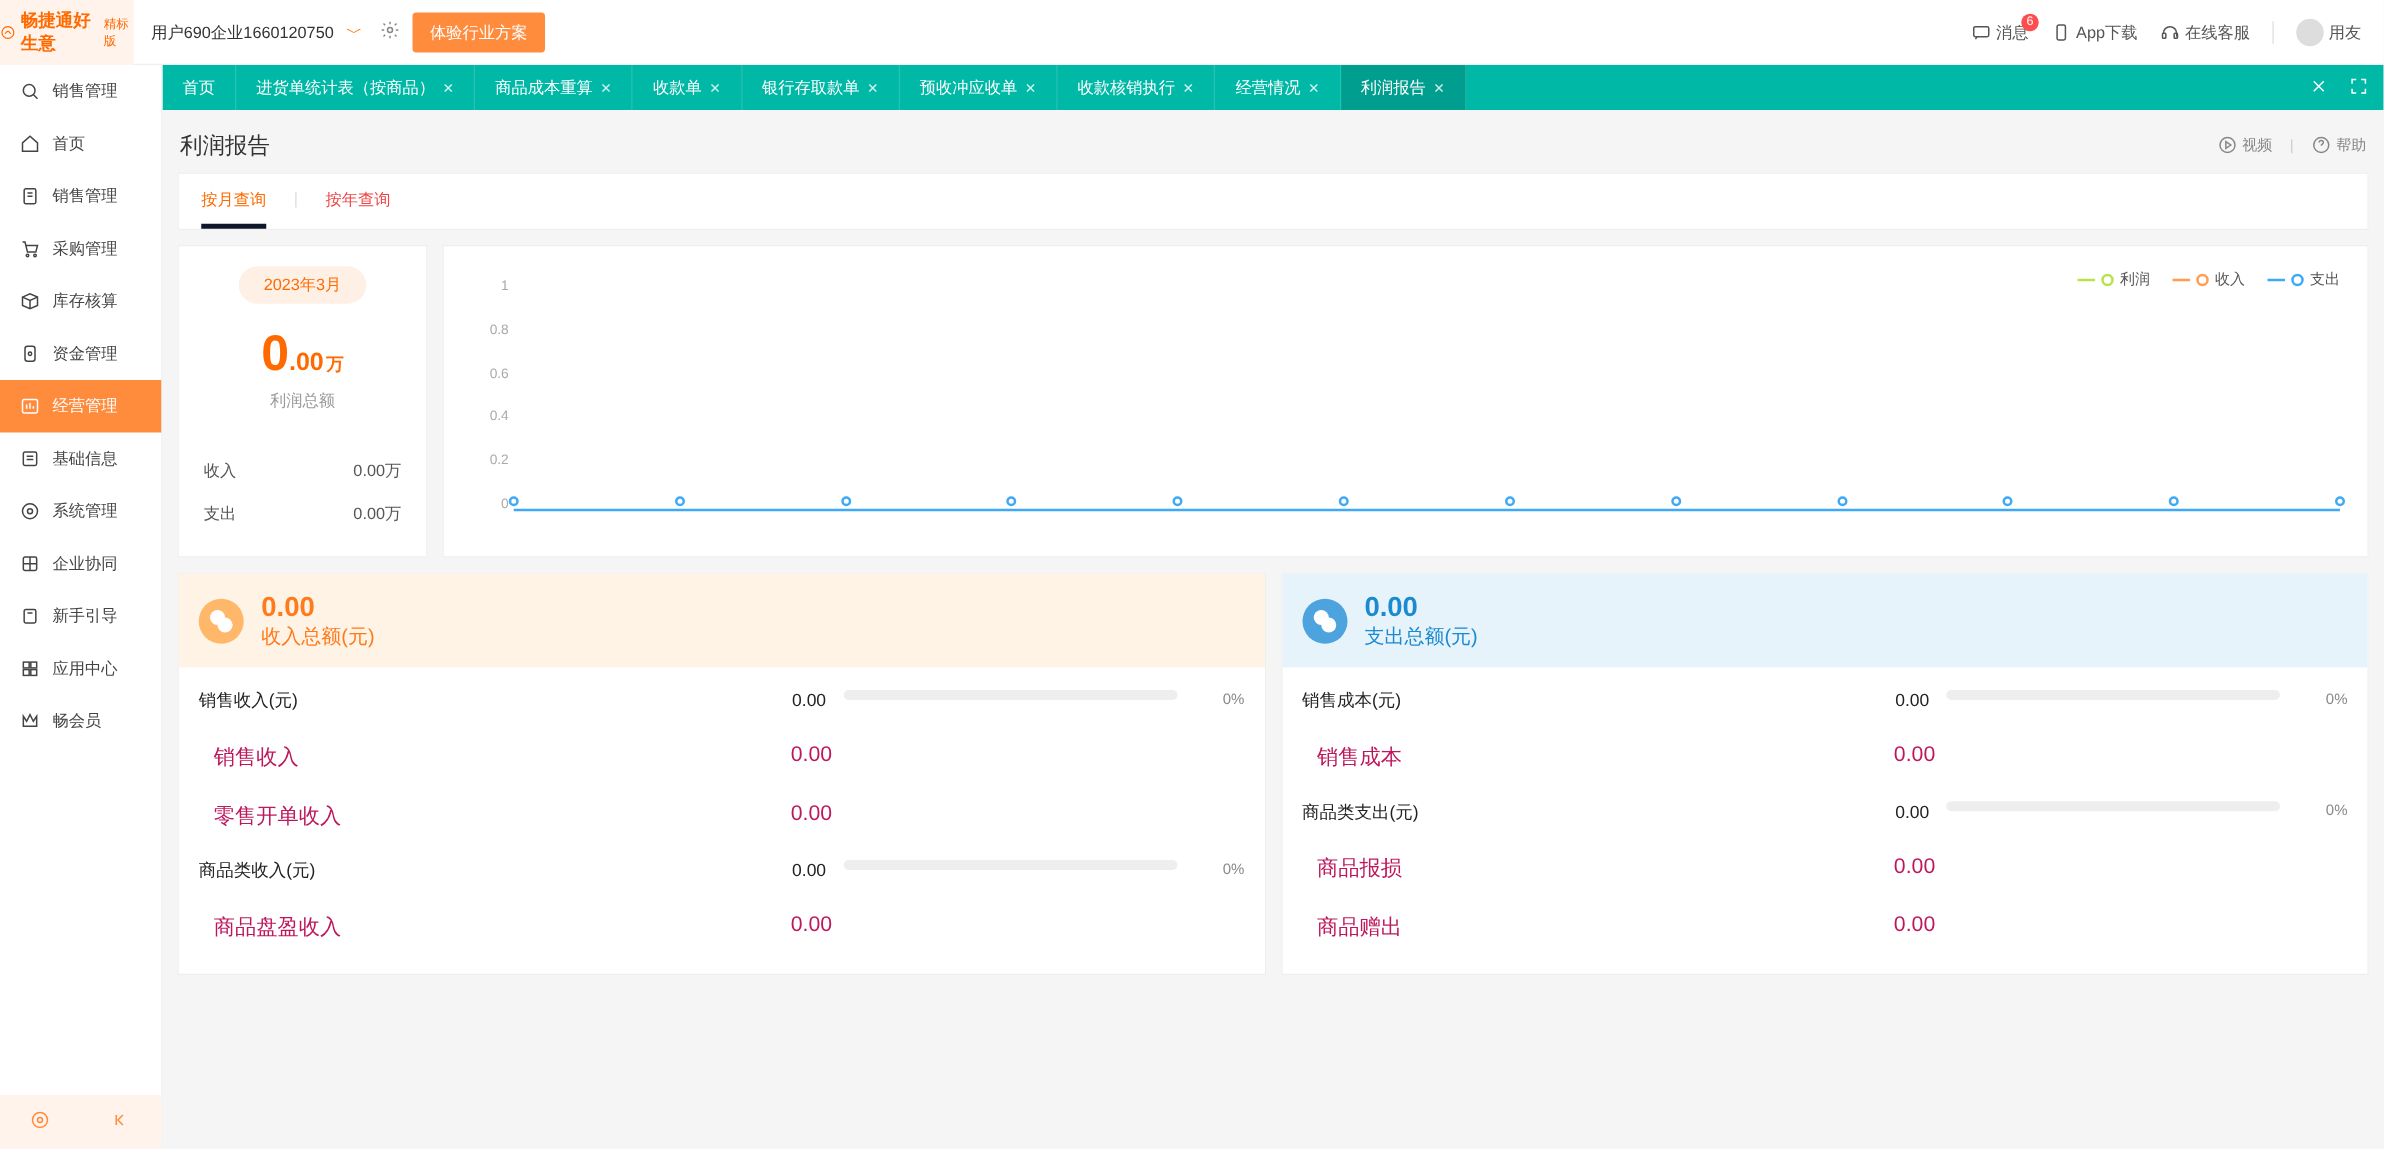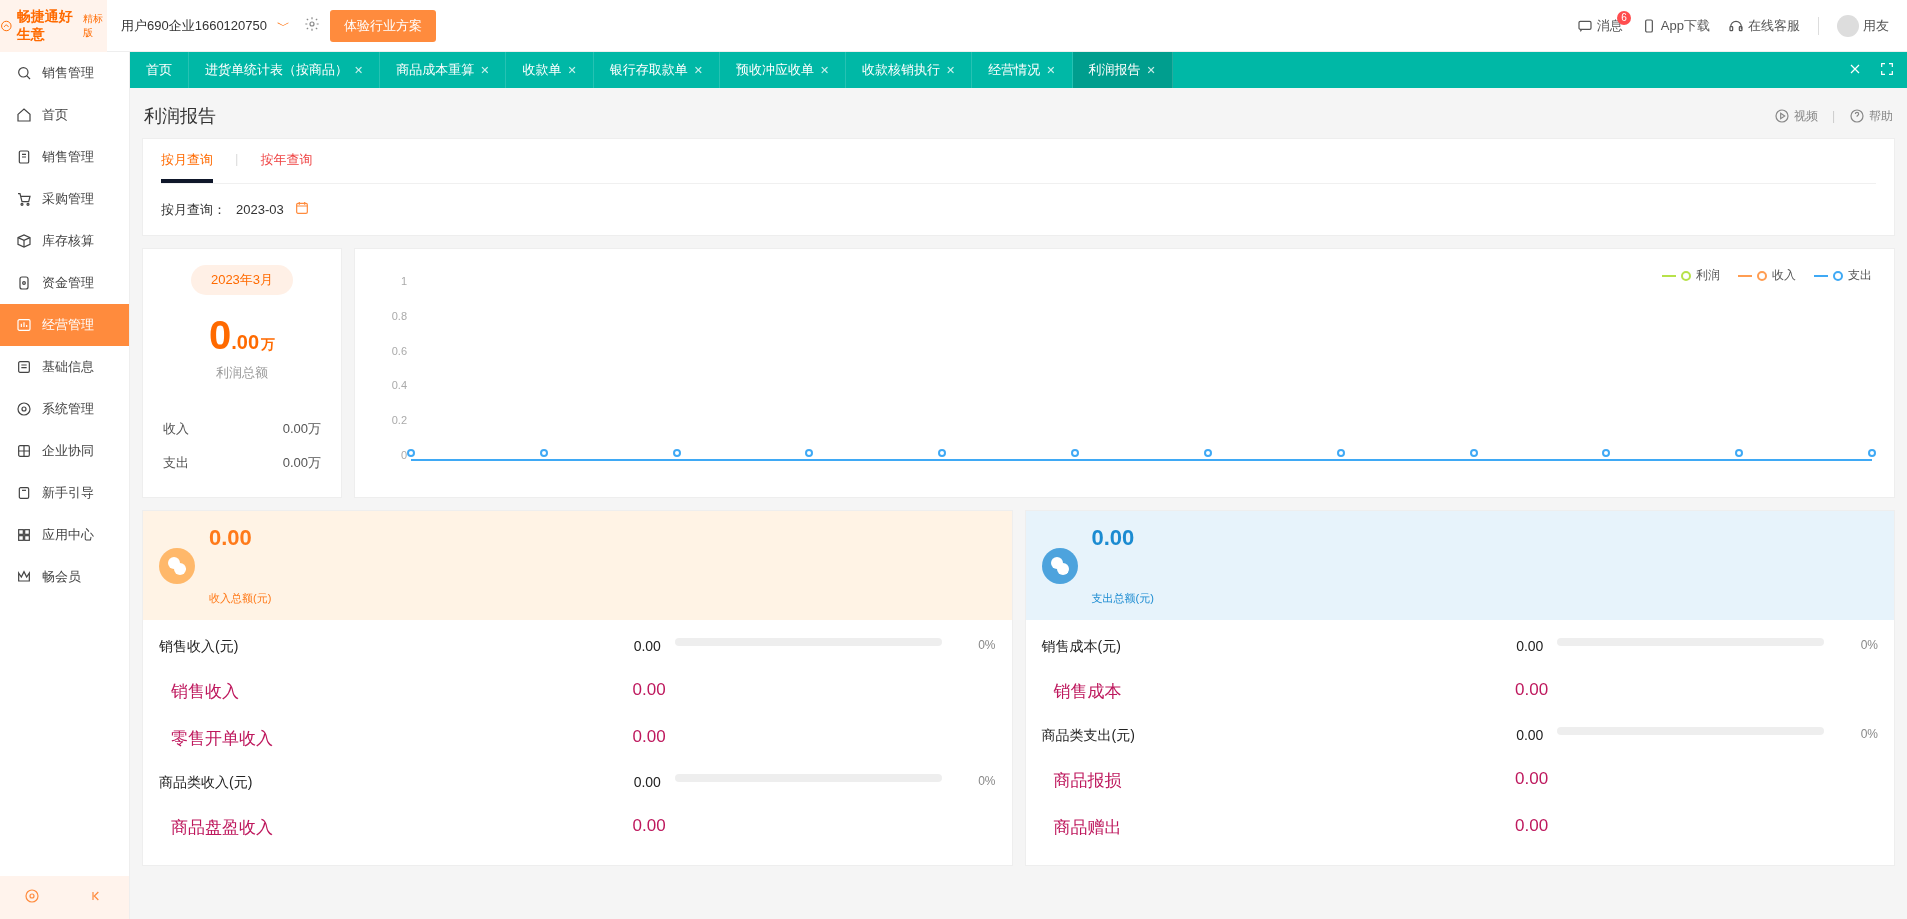--- a/index.html
+++ b/index.html
@@ -82,21 +82,21 @@
 .panel { flex: 1; background: #fff; border: 1px solid #eee; padding: 0 0 8px 0; }
 .panel-head { display: flex; align-items: center; gap: 14px; padding: 14px 16px; }
 .panel-head.income { background: #fff3e5; }
 .panel-head.expense { background: #e7f3fb; }
 .head-icon { width: 36px; height: 36px; border-radius: 50%; display: flex; align-items: center; justify-content: center; font-size: 22px; }
 .head-icon.orange { background: #ffb86a; color: #fff; }
 .head-icon.blue { background: #4da3dd; color: #fff; }
 .head-num { font-size: 22px; font-weight: bold; }
 .head-num.orange { color: #ff7a1a; }
 .head-num.blue { color: #1b8bd1; }
-.head-label { font-size: 11px; margin-top: 40px; }
+.head-label { font-size: 16px; }
 .head-label.orange { color: #ff7a1a; }
 .head-label.blue { color: #1b8bd1; }
 .panel-body { padding: 6px 16px; }
 .data-row { display: flex; padding: 12px 0; }
 .data-row.top { font-size: 14px; color: #222; }
 .data-row.sub { color: #be185d; font-size: 17px; padding-left: 12px; }
 .data-row .name { width: 38%; }
 .data-row .val { width: 22%; text-align: right; }
 .data-row .bar-wrap { flex: 1; padding: 0 14px; }
 .data-row .bar { height: 8px; background: #eee; border-radius: 4px; }
@@ -365,28 +365,20 @@
             </span>
         </div>
       </div>
 
       <div class="filter-card card">
         <div class="filter-tabs">
           <div class="filter-tab active">按月查询</div>
           <div class="sep">|</div>
           <div class="filter-tab">按年查询</div>
         </div>
-        <div class="filter-row">
-          <span>按月查询：</span>
-          <span class="date">2023-03</span>
-          <span class="cal"><svg class="ico" viewBox="0 0 24 24" style="stroke:#ff8b3d">
-                <rect x="4" y="5" width="16" height="15" rx="2"></rect>
-                <path d="M4 9h16M8 3v4M16 3v4"></path>
-              </svg></span>
-        </div>
       </div>
 
       <div class="row">
         <div class="card summary-card">
           <div class="month-pill">2023年3月</div>
           <div class="big-num">
             <span>0</span>
               <span class="dec">.00</span>
               <span class="unit">万</span>
           </div>

